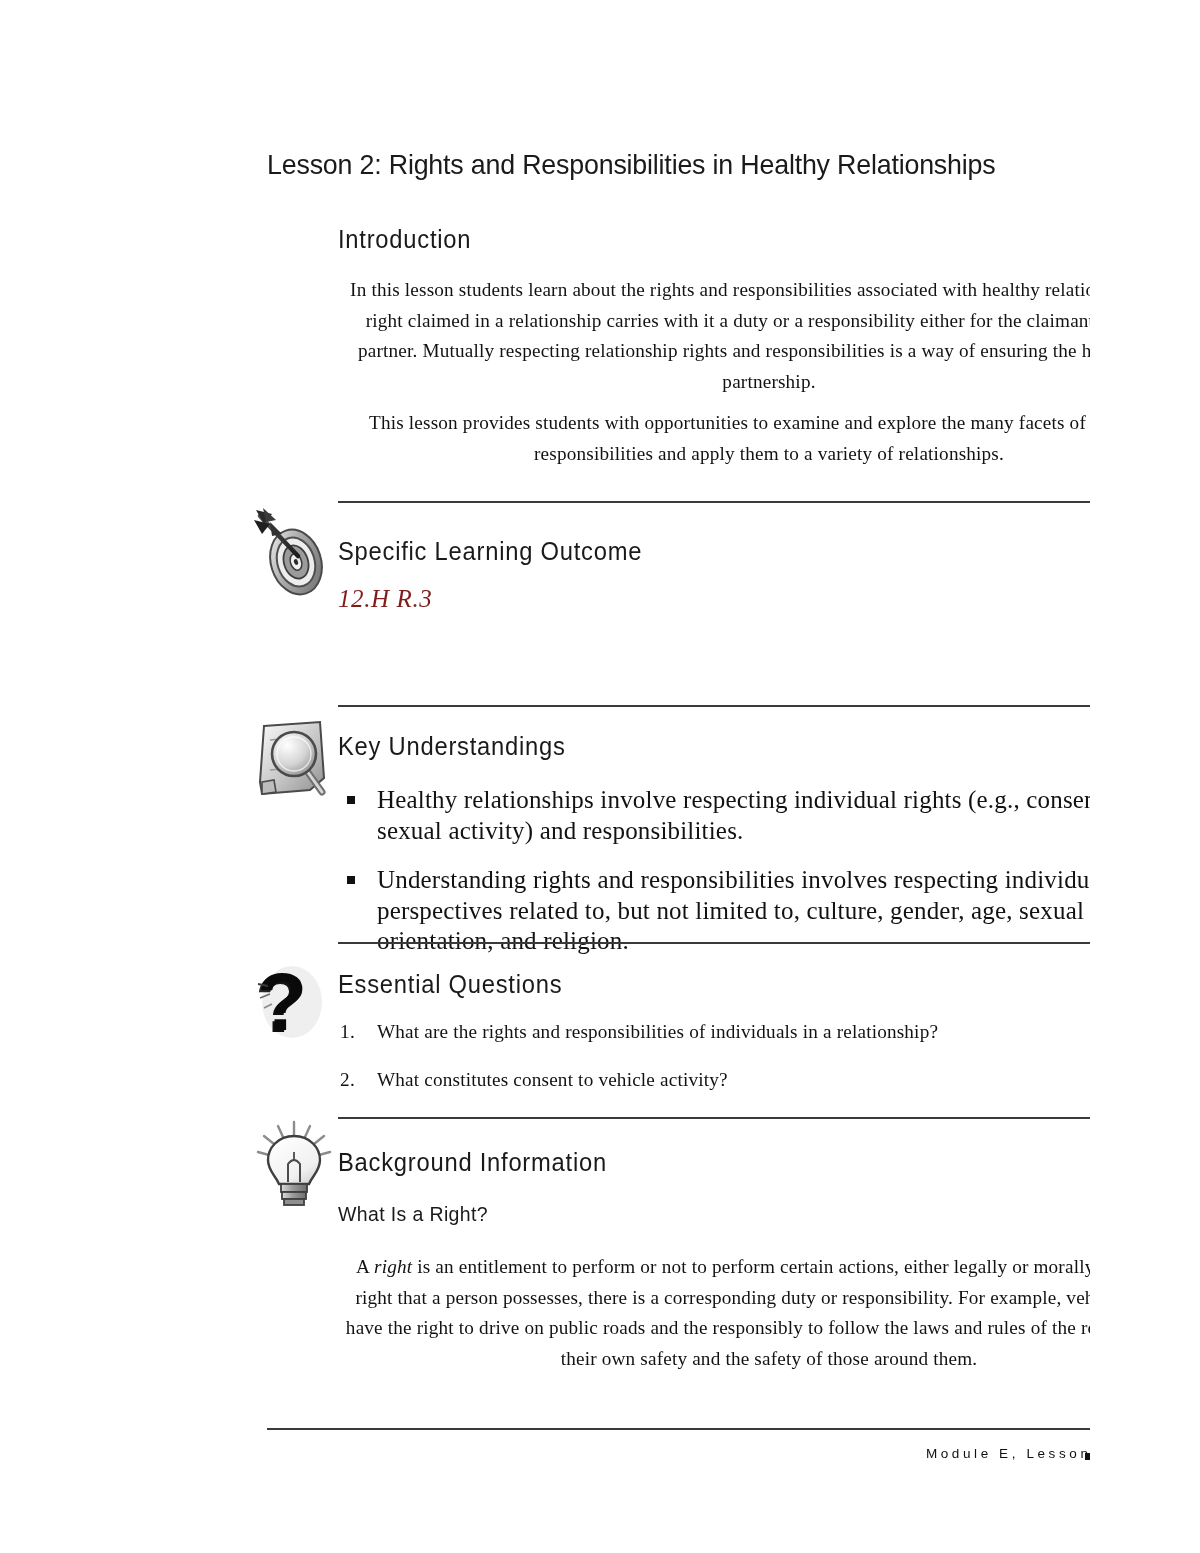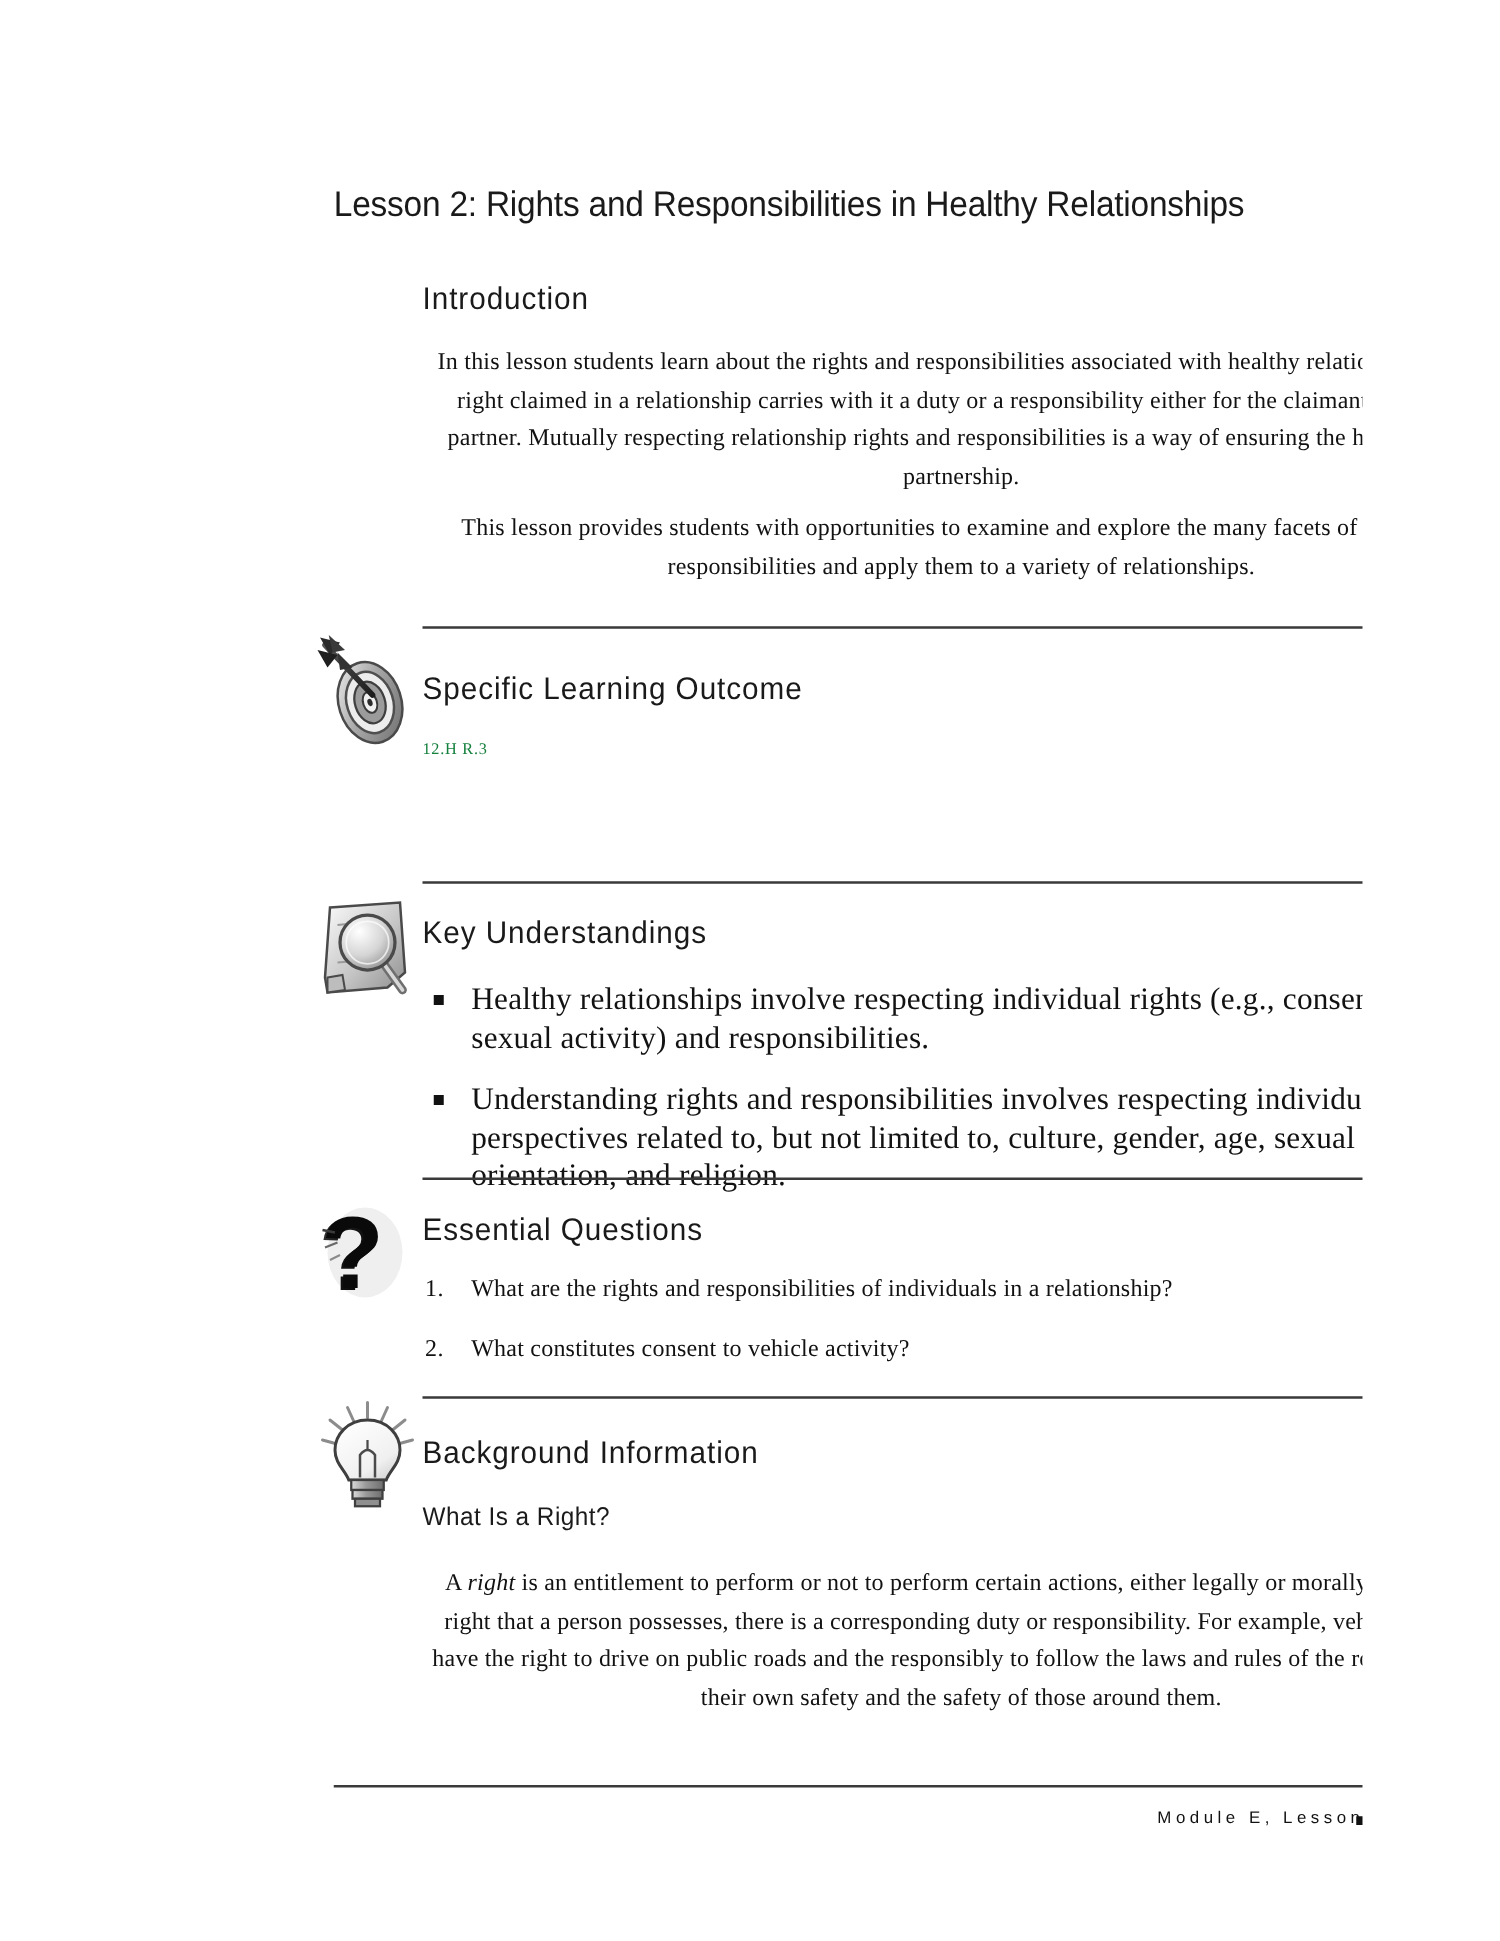--- a/index.html
+++ b/index.html
@@ -95,25 +95,26 @@
   }
 
   
   .outcome {
     display: flex;
     align-items: flex-start;
   }
   .outcome-code {
     flex: 0 0 112px;
     font-family: "Liberation Serif", serif;
-    font-size: 13px;
+    font-size: 25px;
     line-height: 30.5px;
     letter-spacing: 0.6px;
-    color: #15803d;
-    white-space: nowrap;
+    color: #7f1d1d;
+    white-space: nowrap;
+    font-style: italic;
   }
   .outcome-text {
     flex: 1 1 auto;
     font-family: "Liberation Serif", serif;
     font-size: 19.2px;
     line-height: 30.5px;
     color: #121212;
     letter-spacing: 0.18px;
   }
 

